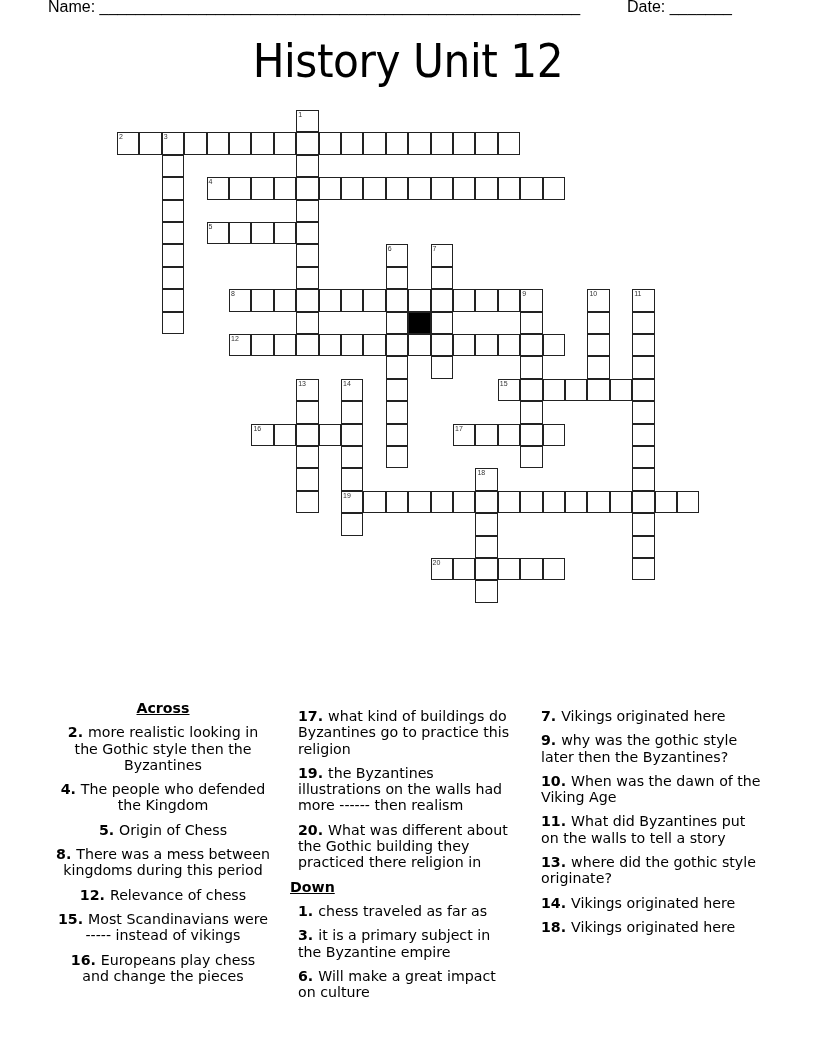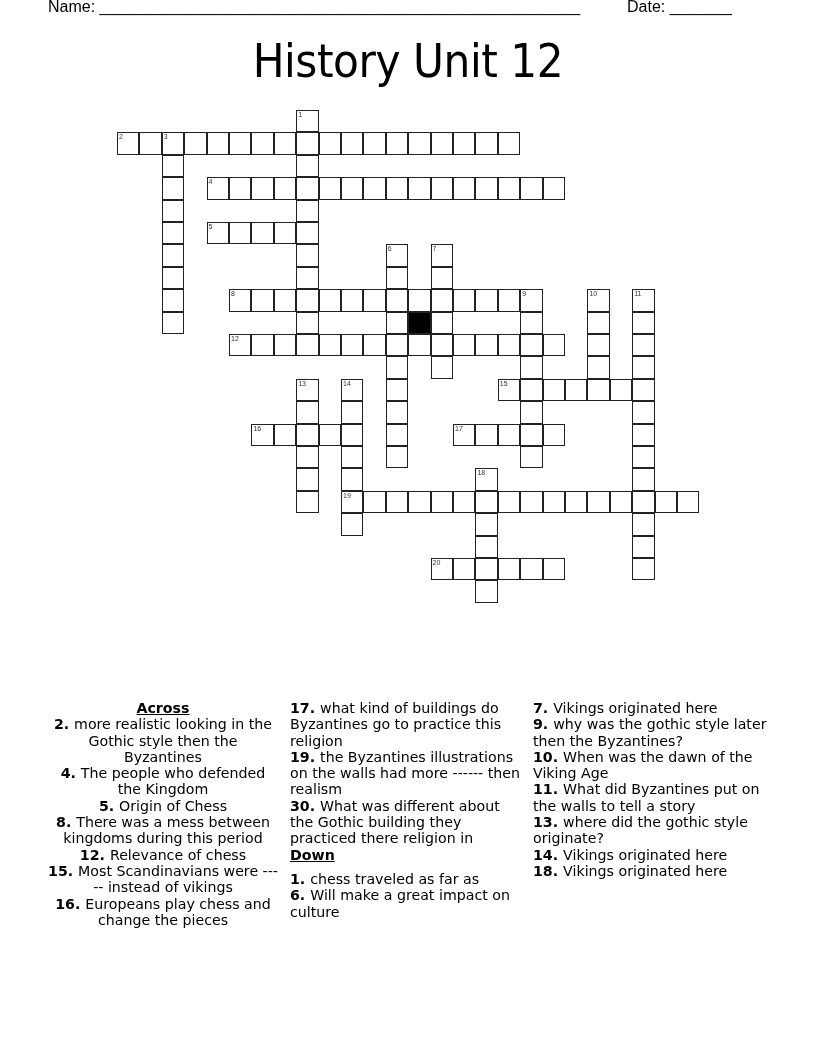--- a/index.html
+++ b/index.html
@@ -8,21 +8,21 @@
   .hdr .name { position:absolute; left:48px; top:-2px; }
   .hdr .date { position:absolute; left:627px; top:-2px; }
   .title { position:absolute; top:34px; left:0; width:816px; text-align:center; font-family:"DejaVu Sans", sans-serif; font-size:46px; font-weight:normal; letter-spacing:-0.5px; transform:scaleX(0.92); transform-origin:center; }
   .grid { position:absolute; left:0; top:0; width:816px; height:640px; }
   .cell { position:absolute; width:22.4px; height:22.4px; box-sizing:border-box; border:1.3px solid #222; background:#fff; }
   .cell.black { background:#000; }
   .cell .num { position:absolute; left:1px; top:0px; font-family:"Liberation Sans", sans-serif; font-size:7px; line-height:8px; color:#333; }
   .clues { position:absolute; top:700px; font-family:"DejaVu Sans", sans-serif; font-size:14.2px; line-height:16.3px; }
   .clues .head { font-weight:bold; text-decoration:underline; }
   .clues .clue b { font-weight:bold; }
-  .clue { margin:0; }
+  .clue { margin:8px; }
 </style>
 </head>
 <body>
 
 <div class="hdr">
   <span class="name">Name: ______________________________________________________</span>
   <span class="date">Date: _______</span>
 </div>
 
 <div class="title">History Unit 12</div>
@@ -246,25 +246,26 @@
       <div class="clue"><b>8. </b><span>There was a mess between kingdoms during this period</span></div>
       <div class="clue"><b>12. </b><span>Relevance of chess</span></div>
       <div class="clue"><b>15. </b><span>Most Scandinavians were ----- instead of vikings</span></div>
       <div class="clue"><b>16. </b><span>Europeans play chess and change the pieces</span></div>
     </div>
 </div>
 <div class="clues" style="left:290px; width:232px;">
   <div id="col2a">
       <div class="clue"><b>17. </b><span>what kind of buildings do Byzantines go to practice this religion</span></div>
       <div class="clue"><b>19. </b><span>the Byzantines illustrations on the walls had more ------ then realism</span></div>
-      <div class="clue"><b>30. </b><span>What was different about the Gothic building they practiced there religion in</span></div>
+      <div class="clue"><b>20. </b><span>What was different about the Gothic building they practiced there religion in</span></div>
     </div>
   <div class="head" style="margin-bottom:8px;">Down</div>
   <div id="col2b">
       <div class="clue"><b>1. </b><span>chess traveled as far as</span></div>
+      <div class="clue"><b>3. </b><span>it is a primary subject in the Byzantine empire</span></div>
       <div class="clue"><b>6. </b><span>Will make a great impact on culture</span></div>
     </div>
 </div>
 <div class="clues" style="left:533px; width:240px;">
   <div id="col3">
       <div class="clue"><b>7. </b><span>Vikings originated here</span></div>
       <div class="clue"><b>9. </b><span>why was the gothic style later then the Byzantines?</span></div>
       <div class="clue"><b>10. </b><span>When was the dawn of the Viking Age</span></div>
       <div class="clue"><b>11. </b><span>What did Byzantines put on the walls to tell a story</span></div>
       <div class="clue"><b>13. </b><span>where did the gothic style originate?</span></div>

